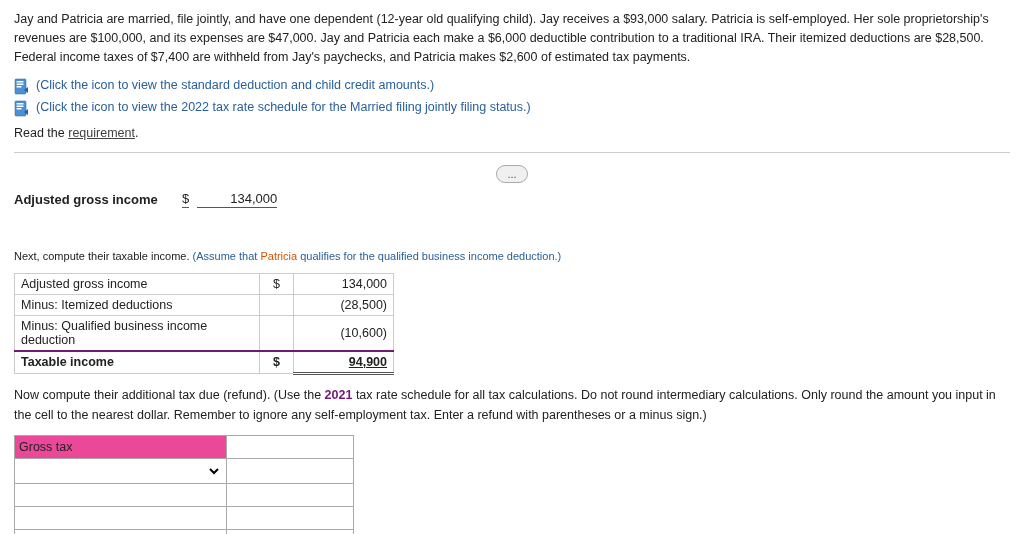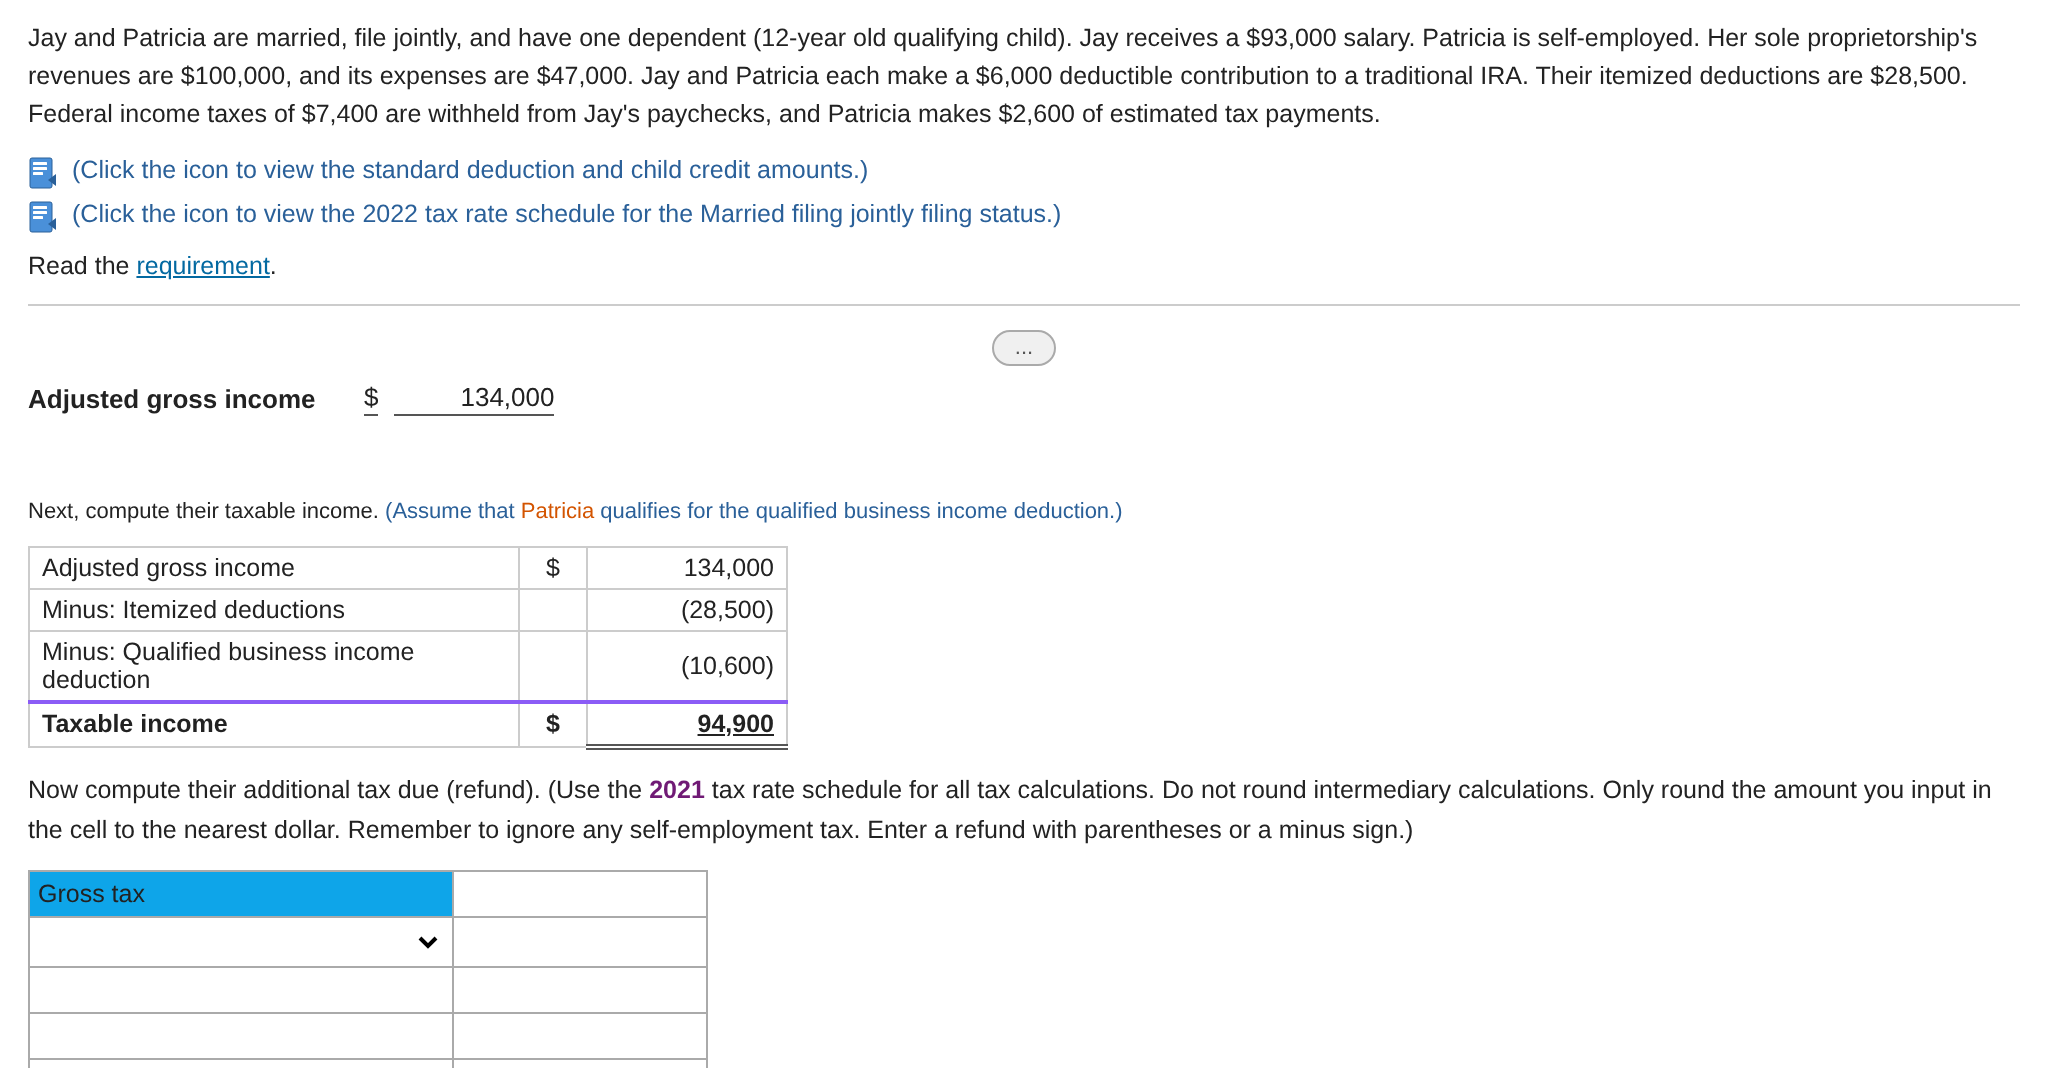--- a/index.html
+++ b/index.html
@@ -34,21 +34,21 @@
     }
     .doc-icon svg {
       width: 16px;
       height: 18px;
     }
     .read-req {
       margin-top: 8px;
       font-size: 12.5px;
     }
     .read-req a {
-      color: #0369a1;
+      color: #404040;
       margin-top: 35px;
     }
     .divider {
       border: none;
       border-top: 1px solid #ccc;
       margin: 12px 0;
     }
     .collapse-btn {
       display: flex;
       justify-content: center;
@@ -110,21 +110,21 @@
     .taxable-table td:nth-child(2) {
       width: 30px;
       text-align: center;
     }
     .taxable-table td:nth-child(3) {
       width: 90px;
       text-align: right;
     }
     .taxable-row-bold td {
       font-weight: bold;
-      border-top: 2px solid #8b5cf6;
+      border-top: 2px solid #701a75;
     }
     .taxable-row-bold td:nth-child(3) {
       border-bottom: 3px double #555;
       text-decoration: underline;
     }
     .now-compute {
       font-size: 12.5px;
       line-height: 1.6;
       margin-bottom: 10px;
     }
@@ -155,21 +155,21 @@
     }
     .refund-select {
       width: 100%;
       border: none;
       outline: none;
       background: transparent;
       font-size: 12px;
       height: 18px;
     }
     .gross-tax-label-cell {
-      background: #0ea5e9;
+      background: #ec4899;
     }
     .additional-tax-row td {
       font-weight: bold;
       border-top: 2px solid #555;
       background: #fff;
     }
     .additional-tax-row td:nth-child(2) {
       border-bottom: 3px double #555;
     }
     .dropdown-cell {

